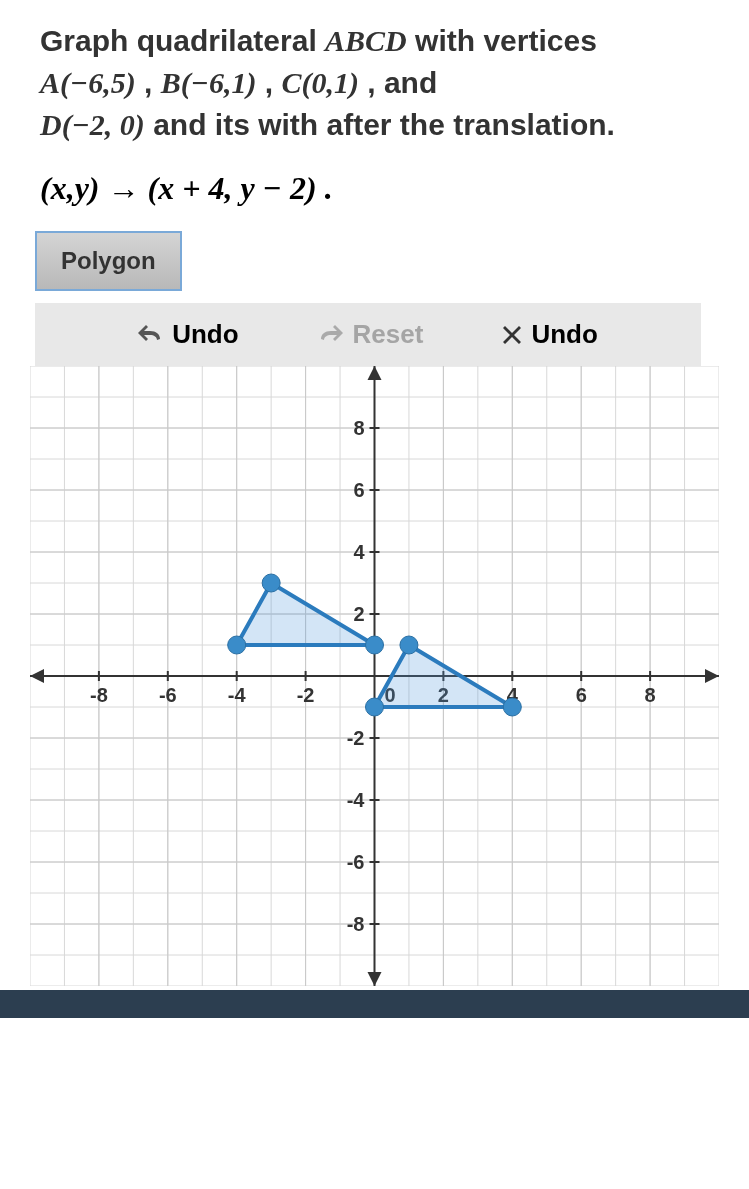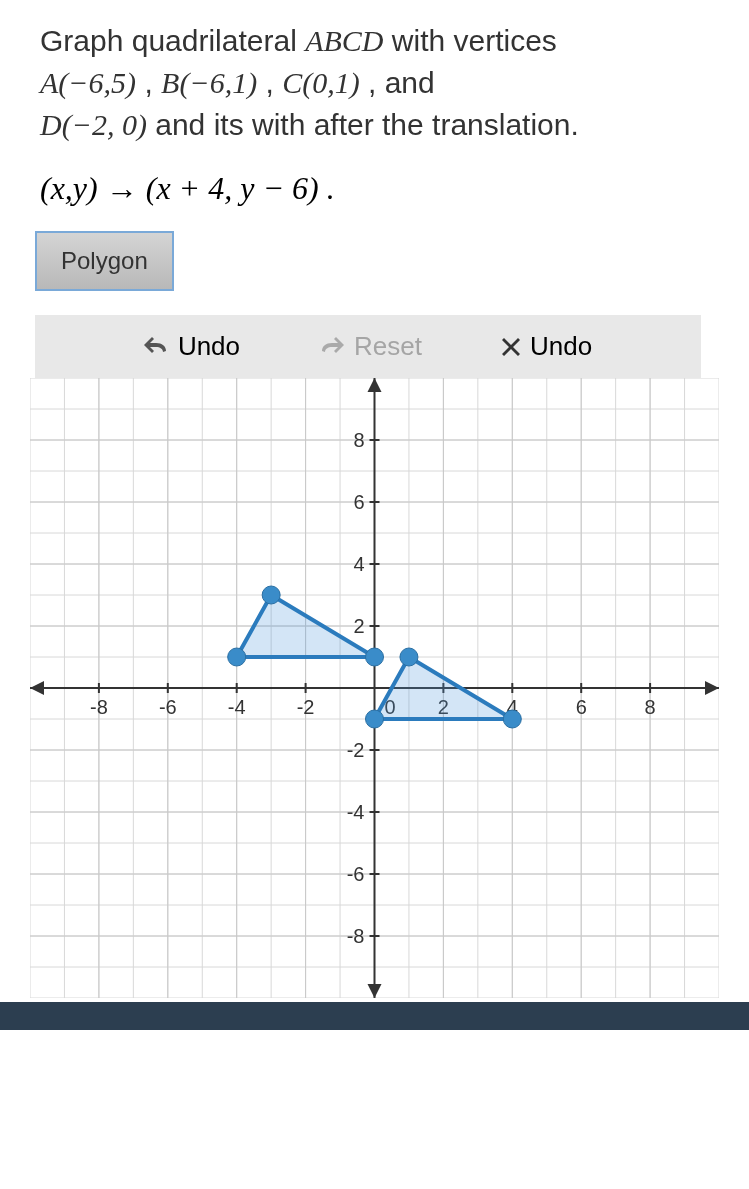--- a/index.html
+++ b/index.html
@@ -1,21 +1,21 @@
 <!DOCTYPE html>
 <html><head>
 <meta charset="utf-8">
 <style>
   * { box-sizing: border-box; margin: 0; padding: 0; }
   body {
     font-family: Georgia, "Times New Roman", serif;
     background: #fff;
     width: 749px;
   }
-  .container { padding: 20px 48px 0 40px; }
+  .container { padding: 20px 48px 0 40px; font-weight: bold; }
   .question {
     font-size: 30px;
     line-height: 1.4;
     color: #333;
     margin-bottom: 24px;
     font-family: -apple-system, Helvetica, Arial, sans-serif;
   }
   .question .it { font-style: italic; font-family: Georgia, serif; }
   .rule {
     font-size: 32px;
@@ -29,21 +29,21 @@
     padding: 14px 24px;
     font-size: 24px;
     background: linear-gradient(#d4d4d4, #b8b8b8);
     border: 2px solid #7aa9d8;
     color: #333;
     font-family: -apple-system, Helvetica, Arial, sans-serif;
   }
   .action-bar {
     background: #e8e8e8;
     padding: 16px 0;
-    margin-top: 24px;
+    margin-top: 12px;
     display: flex;
     justify-content: center;
     gap: 80px;
   }
   .action {
     font-size: 26px;
     font-family: -apple-system, Helvetica, Arial, sans-serif;
     display: flex;
     align-items: center;
     gap: 10px;
@@ -68,21 +68,21 @@
 <div class="container">
   <div class="question">
     <span>Graph quadrilateral </span><span class="it">ABCD</span><span> with vertices</span><br>
     <span class="it">A</span><span class="it">(−6,5)</span><span> , </span>
     <span class="it">B</span><span class="it">(−6,1)</span><span> , </span>
     <span class="it">C</span><span class="it">(0,1)</span><span> , and</span><br>
     <span class="it">D</span><span class="it">(−2, 0)</span><span>  and its with after the translation.</span>
   </div>
 
   <div class="rule">
-    <span>(x,y)</span><span style="font-style:normal"> → </span><span>(x + 4, y − 6) .</span>
+    <span>(x,y)</span><span style="font-style:normal"> → </span><span>(x + 4, y − 2) .</span>
   </div>
 
   <div class="tool-area">
     <div class="polygon-btn">Polygon</div>
 
     <div class="action-bar">
       <div class="action">
         <span class="undo-icon">
           <svg width="24" height="20" viewBox="0 0 24 20">
               <path d="M22 14c0-5-4-8-10-8H6l4-4-2-2L0 8l8 8 2-2-4-4h6c4 0 7 2 7 5" fill="#555"></path>

